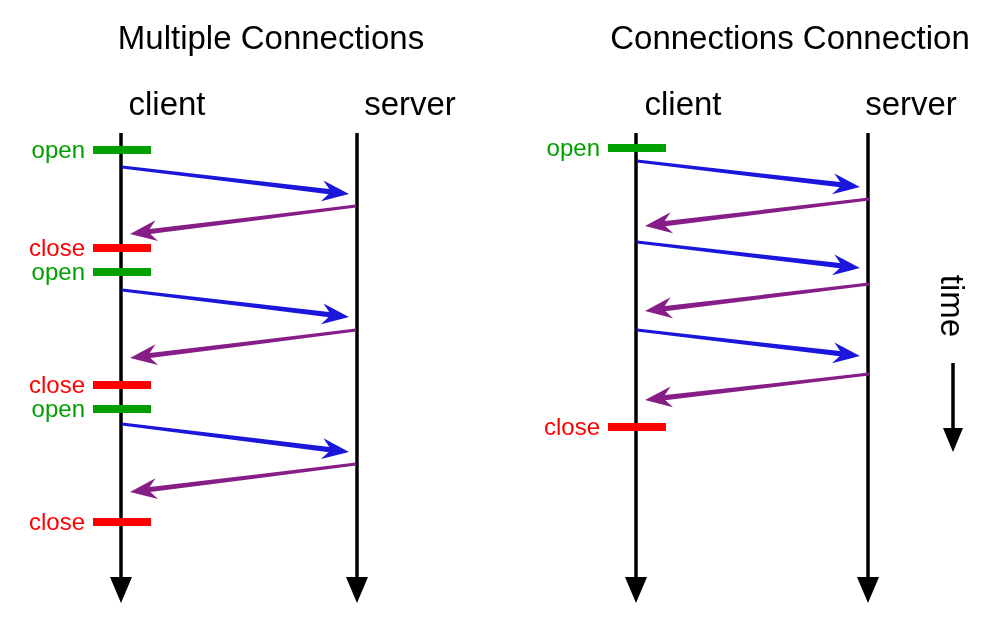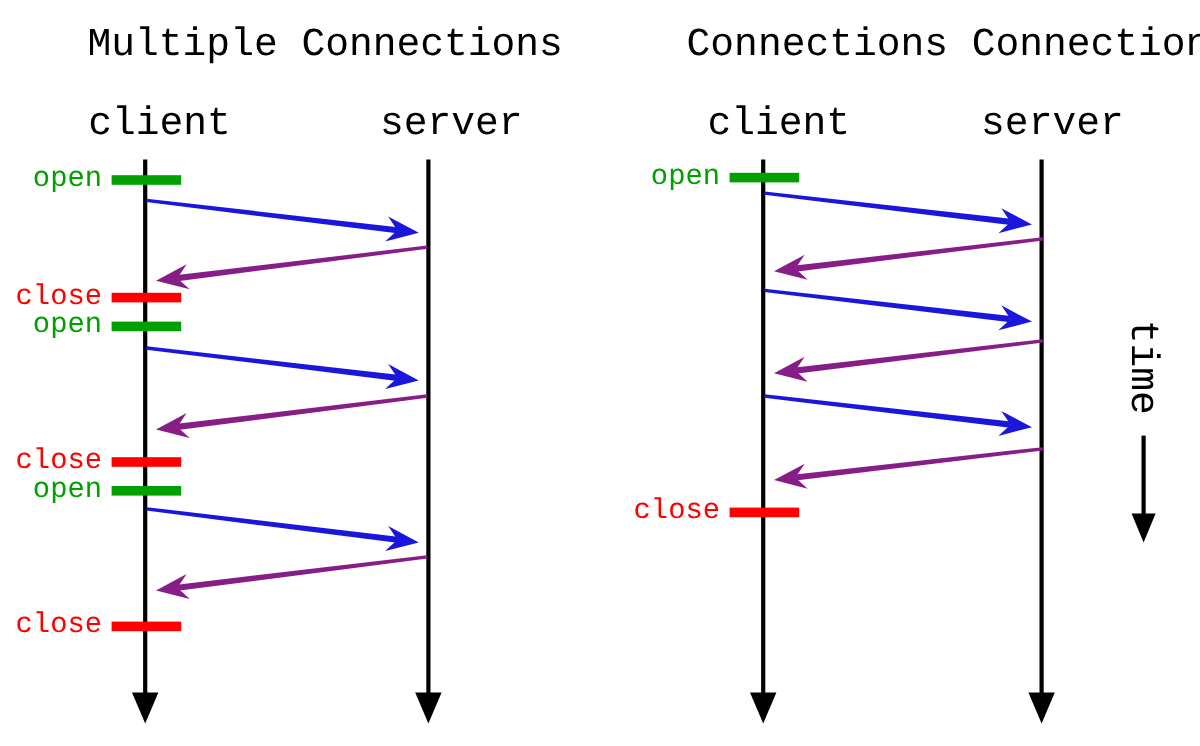--- a/index.html
+++ b/index.html
@@ -1,29 +1,29 @@
 <!DOCTYPE html>
 <html><head>
 <meta charset="utf-8">
 <style>
   html,body{margin:0;padding:0;background:#ffffff;}
   #stage{
     position:relative;width:1000px;height:622px;background:#ffffff;
-    font-family:Liberation Mono, monospace;overflow:hidden;
+    font-family:Liberation Sans, sans-serif;overflow:hidden;
   }
   #diagram-svg{position:absolute;left:0;top:0;width:1000px;height:622px;}
   .title{
     position:absolute;top:20px;transform:translateX(-50%);
     font-size:33px;color:#000;white-space:nowrap;line-height:1.1;
   }
   #title-left{left:271px;}
   #title-right{left:790px;}
   .col-label{
     position:absolute;top:86px;transform:translateX(-50%);
-    font-size:33px;color:#000;white-space:nowrap;line-height:1.1;
+    font-size:33px;color:#000;white-space:nowrap;line-height:1.1;margin-left:34px;
   }
   #client-left{left:133px;}
   #server-left{left:376px;}
   #client-right{left:649px;}
   #server-right{left:877px;}
   .marker-label{
     position:absolute;width:110px;text-align:right;
     font-size:24px;line-height:26px;white-space:nowrap;
   }
   #time-label{

